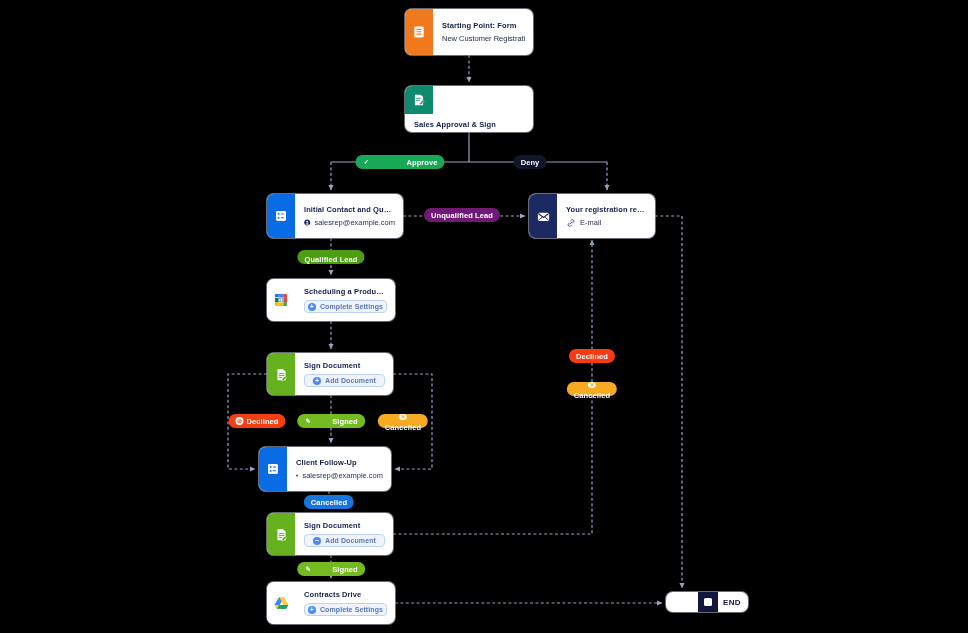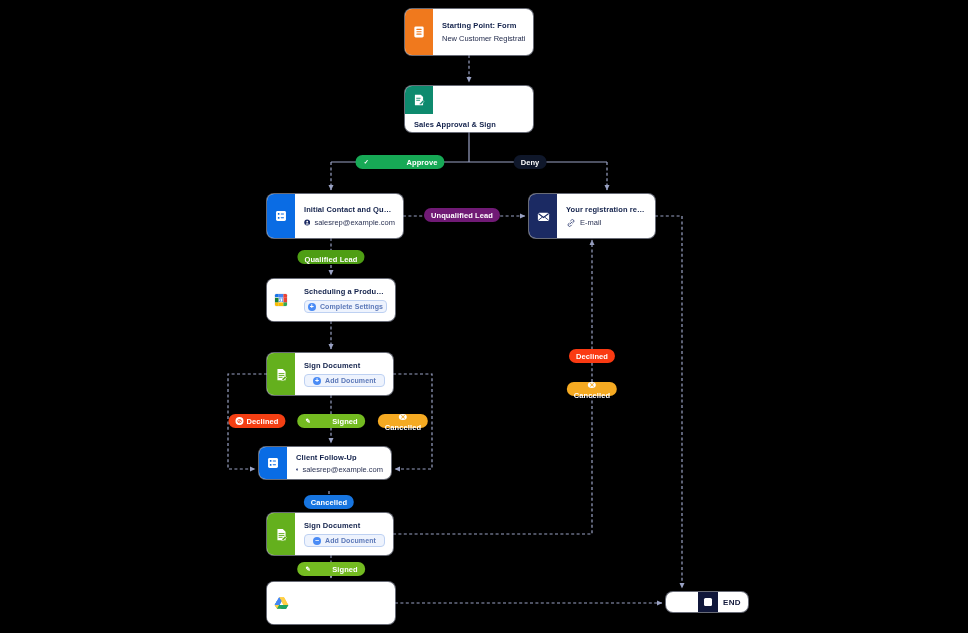--- a/index.html
+++ b/index.html
@@ -307,21 +307,21 @@
     </div>
     <div class="node-body">
       <div class="node-title">Sign Document</div>
       <div class="node-btn">
         <span class="btn-dot">+</span>
         <span>Add Document</span>
       </div>
     </div>
   </div>
 
-  <div class="node" style="left:259px;top:447px;width:132px;height:32px;">
+  <div class="node" style="left:259px;top:447px;width:132px;height:44px;">
     <div class="node-icon ic-blue">
       <svg width="14" height="14" viewBox="0 0 24 24" class="wm">
         <rect x="3.5" y="3.5" width="17" height="17" rx="2.5" fill="#fff"></rect>
         <rect x="6.5" y="7" width="3" height="3" rx=".8" fill="#0a6ce4"></rect>
         <rect x="6.5" y="13.6" width="3" height="3" rx=".8" fill="#0a6ce4"></rect>
         <rect x="11.4" y="7.7" width="6" height="1.7" rx=".85" fill="#0a6ce4"></rect>
         <rect x="11.4" y="14.3" width="6" height="1.7" rx=".85" fill="#0a6ce4"></rect>
       </svg>
     </div>
     <div class="node-body">
@@ -363,20 +363,27 @@
         <path d="M8.8 14h12.8l-3.4 5.9H5.4z" fill="#1ea362"></path>
         <path d="M2.4 14h6.4l3.2 5.9H5.8z" fill="#ffcf45"></path>
         <path d="M12 8.1L8.6 3.2h6.8l3.4 5.9z" fill="#ffcf45"></path>
         <path d="M12 8.1l3.4 5.9H8.6z" fill="#fff" opacity="0"></path>
         <path d="M8.7 14L12 8.1 15.3 14z" fill="#4285f4" opacity="0"></path>
         <path d="M2.4 14.1L8.7 3.3l3.3 5.8-3 5z" fill="#4285f4"></path>
         <path d="M21.6 14.1L15.3 3.3 12 9.1l3 5z" fill="#ffcf45"></path>
         <path d="M5.5 19.4h13l3.1-5.3H8.6z" fill="#1ea362"></path>
       </svg>
     </div>
+    <div class="node-body">
+      <div class="node-title">Contracts Drive</div>
+      <div class="node-btn">
+        <span class="btn-dot">+</span>
+        <span>Complete Settings</span>
+      </div>
+    </div>
   </div>
 
   <div class="end-node" style="left:666px;top:592px;padding-left:32px;">
     <div class="end-sq">
         <i></i>
       </div>
     <div class="end-label">END</div>
   </div>
 
   <div class="pill p-green" style="left:400px;top:162px;">

